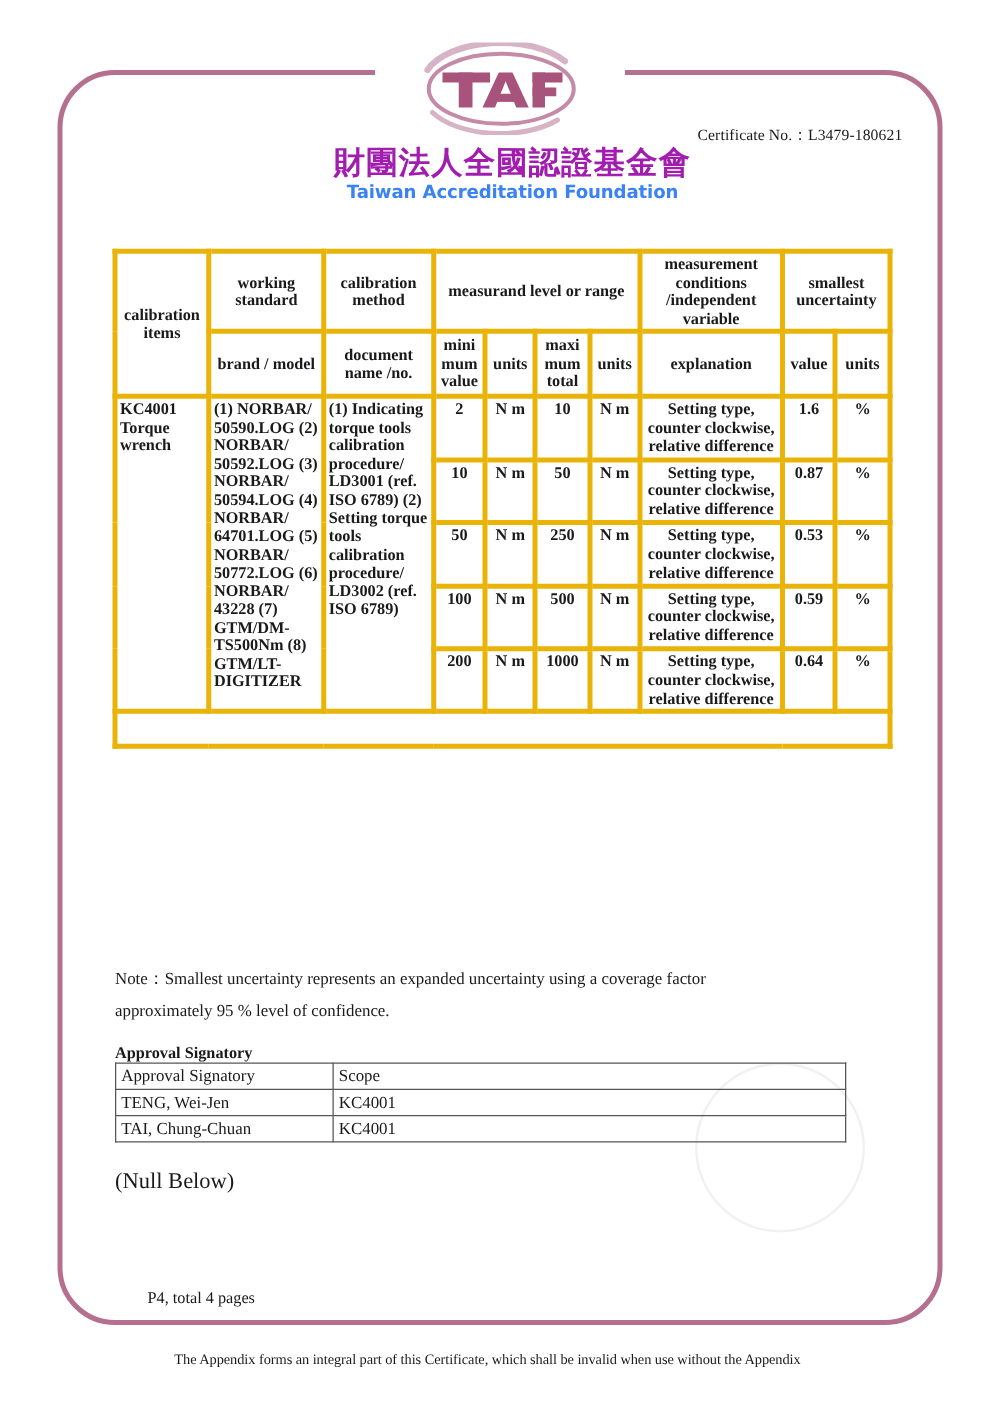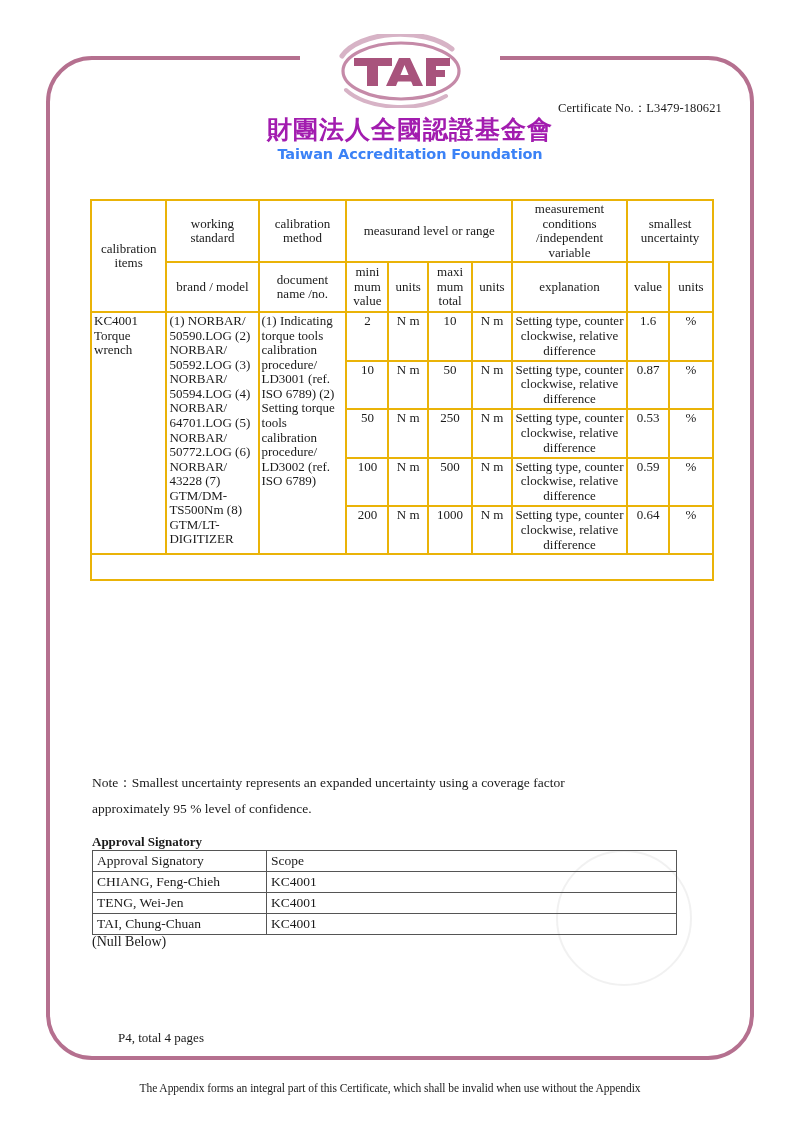--- a/index.html
+++ b/index.html
@@ -87,22 +87,22 @@
     position: absolute;
     left: 90px;
     top: 199px;
     width: 624px;
     border-collapse: collapse;
     table-layout: fixed;
     font-size: 13px;
     line-height: 1.12;
   }
   #main-table td, #main-table th {
-    border: 2px solid #eab308;
-    font-weight: normal;
+    border: 4px solid #eab308;
+    font-weight: bold;
     padding: 1px 2px;
     vertical-align: top;
   }
   #main-table th { text-align: center; vertical-align: middle; }
   .mid  { vertical-align: middle; }
   .topc { vertical-align: top; text-align: center; }
   .empty-row td { height: 22px; padding: 0; }
 
   .explain-cell {
     text-align: center;
@@ -141,21 +141,21 @@
   #sig-table td {
     border: 1px solid #555;
     padding: 1px 4px;
     height: 18px;
     vertical-align: middle;
   }
   #null-below {
     position: absolute;
     left: 92px;
     top: 934px;
-    font-size: 14px;
+    font-size: 18px;
   }
 
   
   #page-no {
     position: absolute;
     left: 118px;
     top: 1030px;
     font-size: 13px;
   }
   #disclaimer {
@@ -312,24 +312,20 @@
   <colgroup>
     <col style="width:174px">
     <col style="width:410px">
   </colgroup>
   <tbody>
     <tr>
       <td>Approval Signatory</td>
       <td>Scope</td>
     </tr>
     <tr>
-      <td>CHIANG, Feng-Chieh</td>
-      <td>KC4001</td>
-    </tr>
-    <tr>
       <td>TENG, Wei-Jen</td>
       <td>KC4001</td>
     </tr>
     <tr>
       <td>TAI, Chung-Chuan</td>
       <td>KC4001</td>
     </tr>
   </tbody>
 </table>
 

